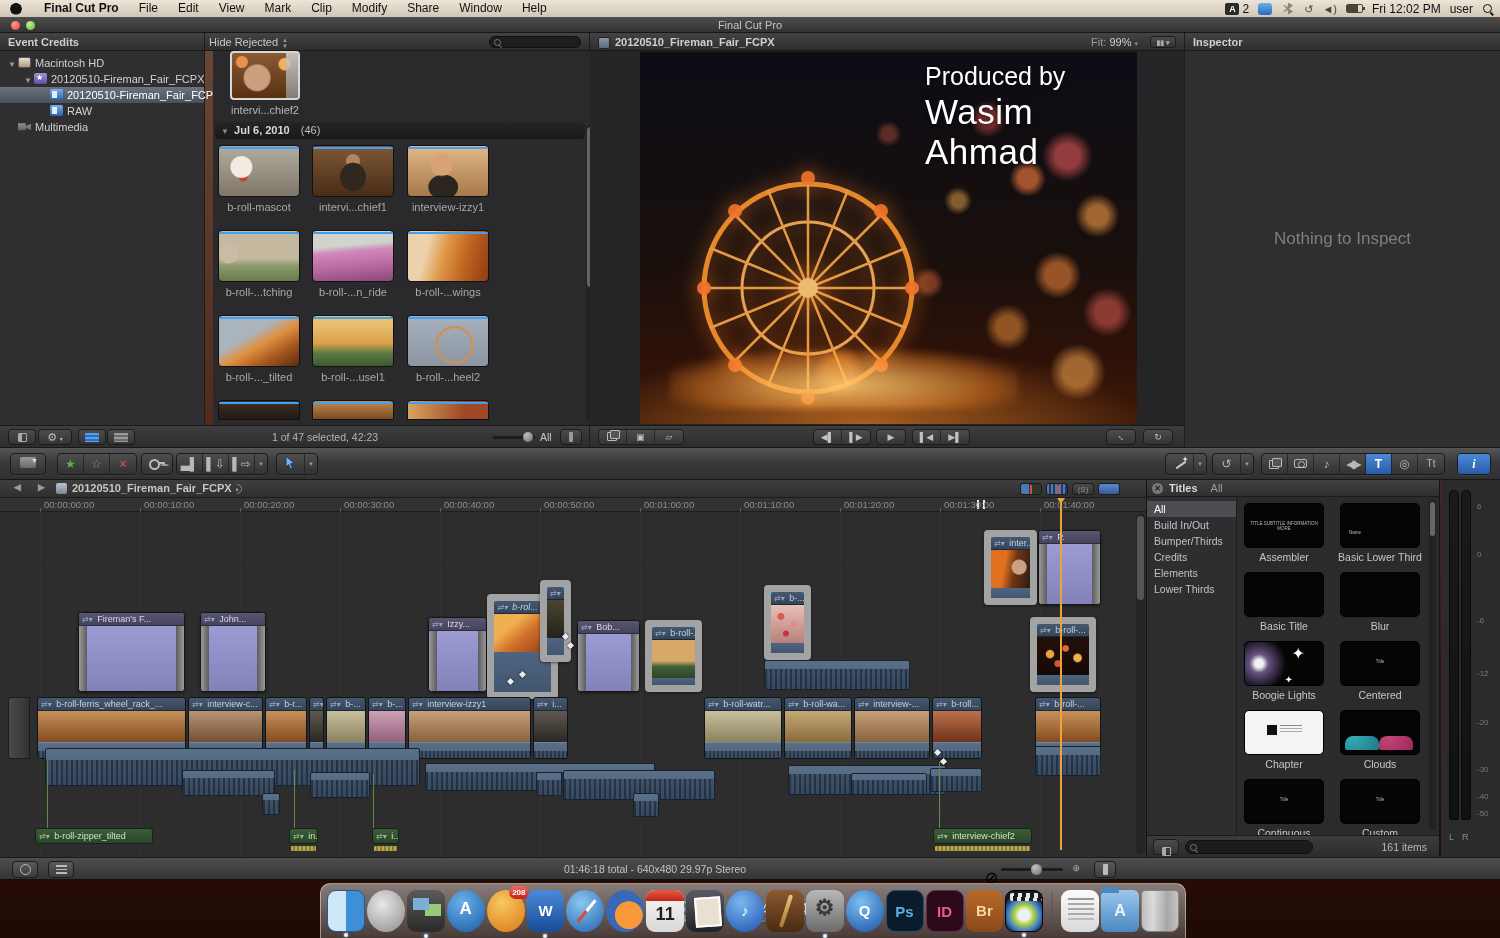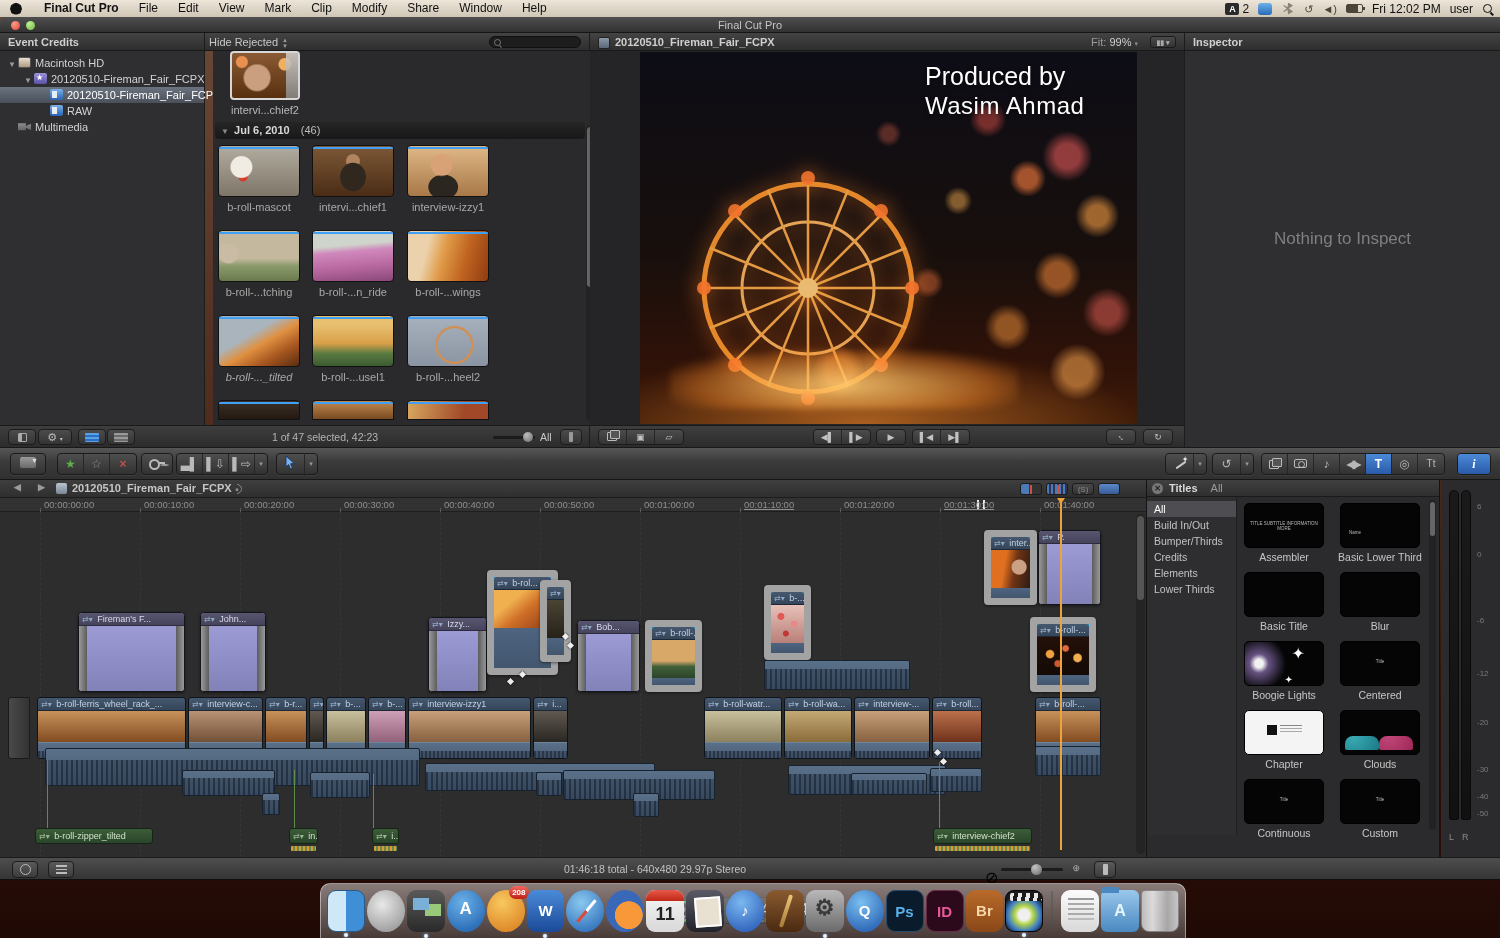--- a/index.html
+++ b/index.html
@@ -123,21 +123,21 @@
     radial-gradient(circle at 58% 62%,rgba(230,110,60,.45) 0 2%,rgba(0,0,0,0) 4.2%),
     radial-gradient(circle at 50% 22%,rgba(200,90,70,.4) 0 1.6%,rgba(0,0,0,0) 3.4%),
     radial-gradient(circle at 88% 86%,rgba(255,170,80,.55) 0 2.6%,rgba(0,0,0,0) 5.2%),
     radial-gradient(circle at 40% 86%,rgba(255,150,60,.5) 0 3%,rgba(0,0,0,0) 6%),
     radial-gradient(ellipse 80% 30% at 45% 100%,rgba(255,150,50,.55),rgba(0,0,0,0) 70%),
     linear-gradient(180deg,#0d0d16 0%,#180f0c 55%,#301208 85%,#401c08 100%); }
   #video .marquee { position:absolute; left:6%; bottom:4%; width:70%; height:16%; background:radial-gradient(ellipse at 50% 60%,rgba(255,210,120,.8),rgba(255,140,40,.35) 60%,rgba(0,0,0,0) 80%); filter:blur(3px); }
   #wheel-svg { position:absolute; left:18px; top:96px; filter:drop-shadow(0 0 10px rgba(255,130,40,.8)); opacity:.95; }
   .vid-text { position:absolute; right:18px; color:#fff; text-shadow:0 1px 4px rgba(0,0,0,.6); text-align:left; }
   #vid-line1 { top:10px; font-size:25px; left:285px; }
-  #vid-line2 { top:40px; font-size:24px; left:285px; letter-spacing:.5px; }
+  #vid-line2 { top:40px; font-size:35px; left:285px; letter-spacing:.5px; }
 
   
   #viewer-bottom { position:absolute; left:590px; top:425px; width:595px; height:22px; background:linear-gradient(#3e3e3e,#2c2c2c); border-top:1px solid #1a1a1a; border-right:1px solid #1c1c1c; }
   .vb-group { position:absolute; top:3px; height:16px; background:linear-gradient(#4c4c4c,#343434); border:1px solid #1c1c1c; border-radius:4px; display:flex; }
   .vb-btn { width:28px; text-align:center; font-size:9px; color:#c2c2c2; line-height:15px; border-right:1px solid #262626; }
   .vb-btn:last-child { border-right:none; }
 
   
   #toolbar { position:absolute; left:0; top:447px; width:1500px; height:33px; background:linear-gradient(#565656,#3a3a3a 45%,#303030); border-top:1px solid #181818; border-bottom:1px solid #161616; }
   .tb-group { position:absolute; top:5px; height:22px; background:linear-gradient(#4e4e4e,#323232); border:1px solid #1b1b1b; border-radius:4px; display:flex; align-items:center; box-shadow:0 1px 0 rgba(255,255,255,.06); }
@@ -437,21 +437,21 @@
             <span class="fav-line"></span>
           </div>
           <div class="b-name">b-roll-...n_ride</div>
         </div>
         <div class="b-cell" style="left: 191px; top: 85px;">
           <div class="b-thumb look-wings">
             <span class="fav-line"></span>
           </div>
           <div class="b-name">b-roll-...wings</div>
         </div>
-        <div class="b-cell" style="left: 2px; top: 170px; font-style: italic;">
+        <div class="b-cell" style="left: 2px; top: 170px;">
           <div class="b-thumb look-tilted">
             <span class="fav-line"></span>
           </div>
           <div class="b-name">b-roll-..._tilted</div>
         </div>
         <div class="b-cell" style="left: 96px; top: 170px;">
           <div class="b-thumb look-carousel">
             <span class="fav-line"></span>
           </div>
           <div class="b-name">b-roll-...usel1</div>
@@ -646,25 +646,25 @@
         <span class="ruler-label" style="left: 244px;">00:00:20:00</span>
         <span class="ruler-tick" style="left: 240px;"></span>
         <span class="ruler-label" style="left: 344px;">00:00:30:00</span>
         <span class="ruler-tick" style="left: 340px;"></span>
         <span class="ruler-label" style="left: 444px;">00:00:40:00</span>
         <span class="ruler-tick" style="left: 440px;"></span>
         <span class="ruler-label" style="left: 544px;">00:00:50:00</span>
         <span class="ruler-tick" style="left: 540px;"></span>
         <span class="ruler-label" style="left: 644px;">00:01:00:00</span>
         <span class="ruler-tick" style="left: 640px;"></span>
-        <span class="ruler-label" style="left: 744px; text-decoration: underline;">00:01:10:00</span>
+        <span class="ruler-label" style="left: 744px;">00:01:10:00</span>
         <span class="ruler-tick" style="left: 740px;"></span>
         <span class="ruler-label" style="left: 844px;">00:01:20:00</span>
         <span class="ruler-tick" style="left: 840px;"></span>
-        <span class="ruler-label" style="left: 944px; text-decoration: underline;">00:01:30:00</span>
+        <span class="ruler-label" style="left: 944px;">00:01:30:00</span>
         <span class="ruler-tick" style="left: 940px;"></span>
         <span class="ruler-label" style="left: 1044px;">00:01:40:00</span>
         <span class="ruler-tick" style="left: 1040px;"></span>
       </div>
     <div id="tl-body">
       <div id="story-edge"></div>
     <div class="gridline" style="left: 40px;"></div>
         <div class="gridline" style="left: 140px;"></div>
         <div class="gridline" style="left: 240px;"></div>
         <div class="gridline" style="left: 340px;"></div>
@@ -698,21 +698,21 @@
           <div class="handle l"></div>
           <div class="handle r"></div>
           <div class="t-body"></div>
         </div>
         <div class="tl-title-clip" style="left: 1038px; top: 18px; width: 63px; height: 75px;">
           <div class="clip-head"><span class="chip">⇄▾</span><span> P.</span></div>
           <div class="handle l"></div>
           <div class="handle r"></div>
           <div class="t-body"></div>
         </div>
-        <div class="tl-conn" style="left: 487px; top: 58px; width: 71px; height: 105px;">
+        <div class="tl-conn" style="left: 487px; top: 82px; width: 71px; height: 105px; font-style: italic;">
           <div class="clip-head"><span class="chip">⇄▾</span><span> b-rol...</span></div>
           <div class="c-thumb ck-coaster"></div>
           <div class="c-body"></div>
         </div>
         <div class="tl-conn" style="left: 540px; top: 68px; width: 31px; height: 82px;">
           <div class="clip-head"><span class="chip">⇄▾</span><span> b...</span></div>
           <div class="c-thumb ck-night"></div>
           <div class="c-body"></div>
         </div>
         <div class="tl-conn" style="left: 645px; top: 108px; width: 57px; height: 72px;">
@@ -899,20 +899,27 @@
         <div class="title-cell" style="left: 96px; top: 282px;">
           <div class="title-thumb tt-tiny">
             <div class="preview">Title</div>
           </div>
           <div class="title-name">Custom</div>
         </div>
       </div>
     <div id="titles-scroll">
         <div class="thumb"></div>
       </div>
+    <div id="titles-bottom">
+      <div id="titles-panel-toggle"><span class="toggle-half"></span></div>
+      <div id="titles-search">
+          <span class="mag" style="top:3px;"></span>
+        </div>
+      <div id="titles-count">161 items</div>
+    </div>
   </div>
 
   <div id="meters">
     <div class="meter-bar" style="left:8px;"></div>
     <div class="meter-bar" style="left:20px;"></div>
   <span class="meter-scale-label" style="top: 22px;">6</span>
       <span class="meter-scale-label" style="top: 70px;">0</span>
       <span class="meter-scale-label" style="top: 136px;">-6</span>
       <span class="meter-scale-label" style="top: 189px;">-12</span>
       <span class="meter-scale-label" style="top: 238px;">-20</span>

